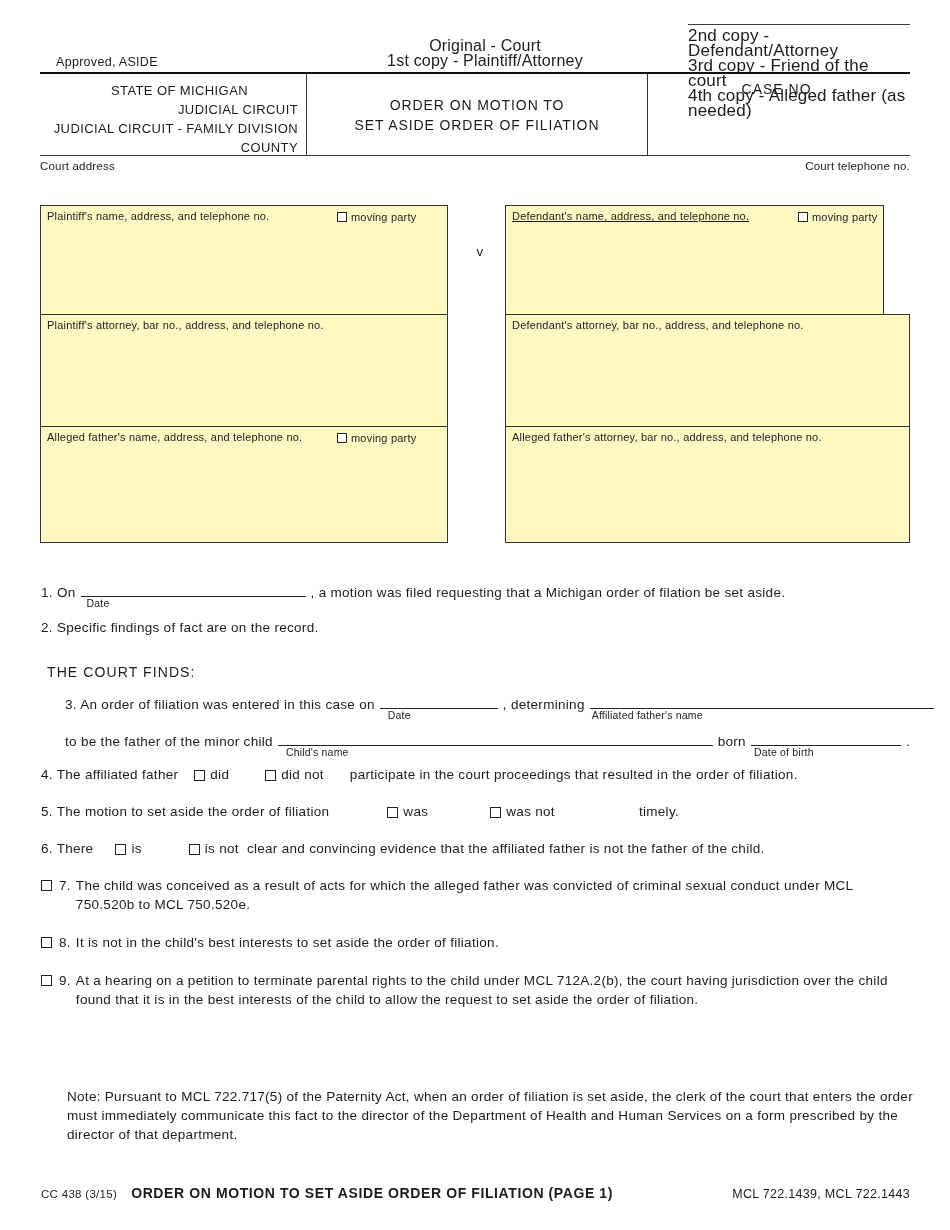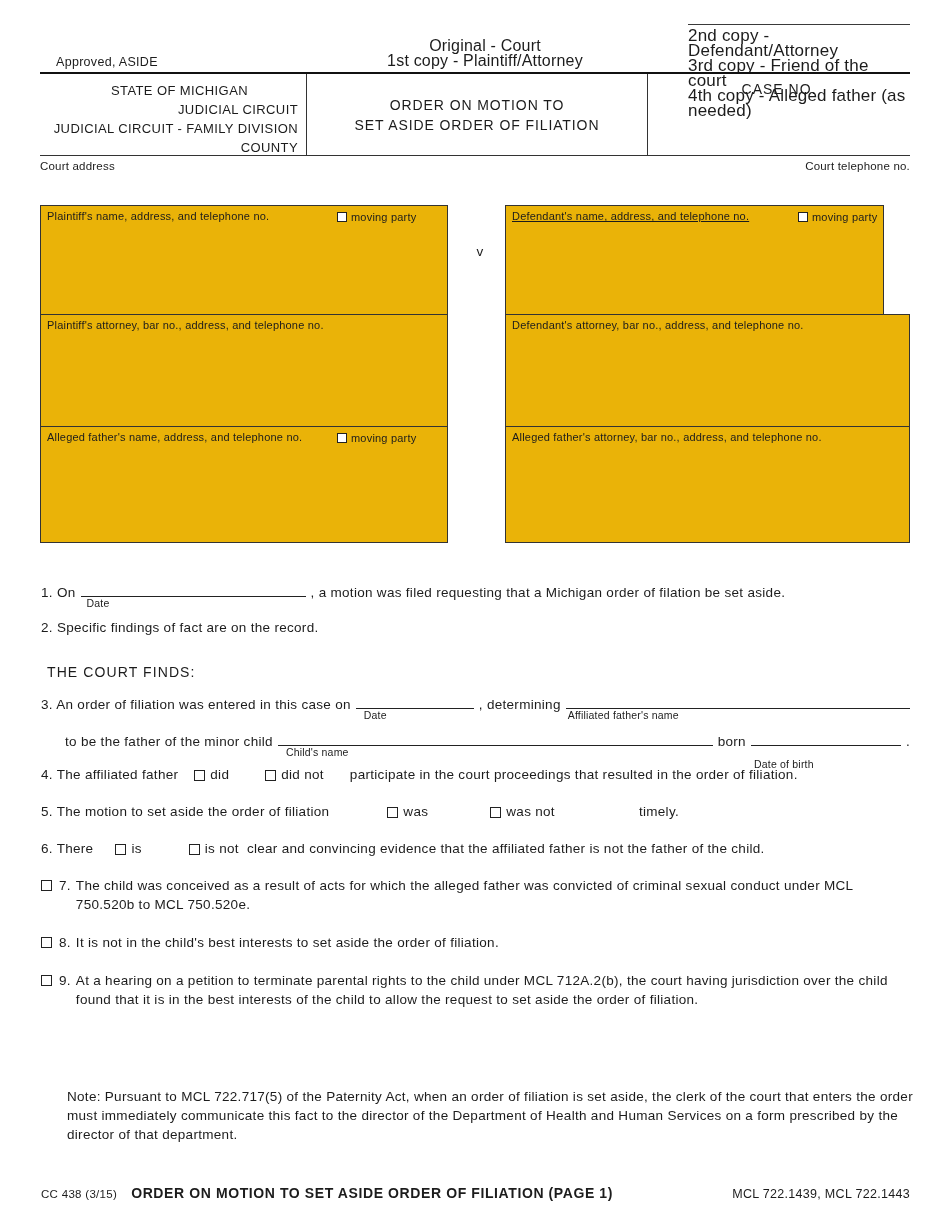--- a/index.html
+++ b/index.html
@@ -23,21 +23,21 @@
   .title-cell{width:342px;box-sizing:border-box;border-left:1px solid #333;border-right:1px solid #333;
               display:flex;flex-direction:column;justify-content:center;align-items:center;
               text-align:center;font-size:14px;line-height:20px;letter-spacing:0.9px;}
   .case-cell{flex:1;padding-top:7px;text-align:center;font-size:14px;letter-spacing:1px;}
   .addr-row{left:40px;top:160px;width:870px;display:flex;justify-content:space-between;
             font-size:11.5px;letter-spacing:0.2px;}
 
   
   .party{left:40px;top:205px;width:870px;height:338px;}
   .pbox{position:absolute;box-sizing:border-box;border:1px solid #333;padding:4px 6px;
-        font-size:11px;letter-spacing:0.2px;background:#eab308;}
+        font-size:11px;letter-spacing:0.2px;background:#fef9c3;}
   .cb{display:inline-block;width:11px;height:11px;border:1px solid #222;background:#fff;
       vertical-align:-1.5px;box-sizing:border-box;}
   .mvgroup{position:absolute;top:5px;white-space:nowrap;}
   .mvgroup .cb{width:10px;height:10px;margin-right:4px;vertical-align:-1px;}
   .versus{left:424px;top:39px;width:32px;text-align:center;font-size:13.5px;}
 
   
   .line{left:41px;width:869px;}
   .fline{display:flex;align-items:baseline;white-space:nowrap;}
   .fline>*+*{margin-left:5px;}
@@ -140,39 +140,39 @@
     <span class="blank" style="width:225px;">
       <i class="blank-label" style="left:6px;">Date</i>
     </span>
     <span>, a motion was filed requesting that a Michigan order of filation be set aside.</span>
   </div>
 
   <div class="abs line" style="top:620px;">2. Specific findings of fact are on the record.</div>
 
   <div class="abs heading" style="left:47px;top:664px;">THE COURT FINDS:</div>
 
-  <div class="abs line fline" style="top:692px;">
+  <div class="abs line fline" style="top:692px;margin-left:24px;">
     <span>3. An order of filiation was entered in this case on</span>
     <span class="blank" style="width:118px;">
       <i class="blank-label" style="left:8px;">Date</i>
     </span>
     <span>, determining</span>
     <span class="blank grow">
       <i class="blank-label" style="left:2px;">Affiliated father's name</i>
     </span>
   </div>
 
   <div class="abs line fline" style="top:729px;padding-left:24px;box-sizing:border-box;">
     <span>to be the father of the minor child</span>
     <span class="blank grow">
       <i class="blank-label" style="left:8px;">Child's name</i>
     </span>
     <span>born</span>
     <span class="blank" style="width:150px;">
-      <i class="blank-label" style="left:3px;margin-top:12px;">Date of birth</i>
+      <i class="blank-label" style="left:3px;">Date of birth</i>
     </span>
     <span>.</span>
   </div>
 
   <div class="abs line fline" style="top:767px;">
     <span>4. The affiliated father</span>
     <span class="cbg" style="margin-left:16px;"><span class="cb"></span><span>did</span></span>
     <span class="cbg" style="margin-left:36px;"><span class="cb"></span><span>did not</span></span>
     <span style="margin-left:26px;">participate in the court proceedings that resulted in the order of filiation.</span>
   </div>

